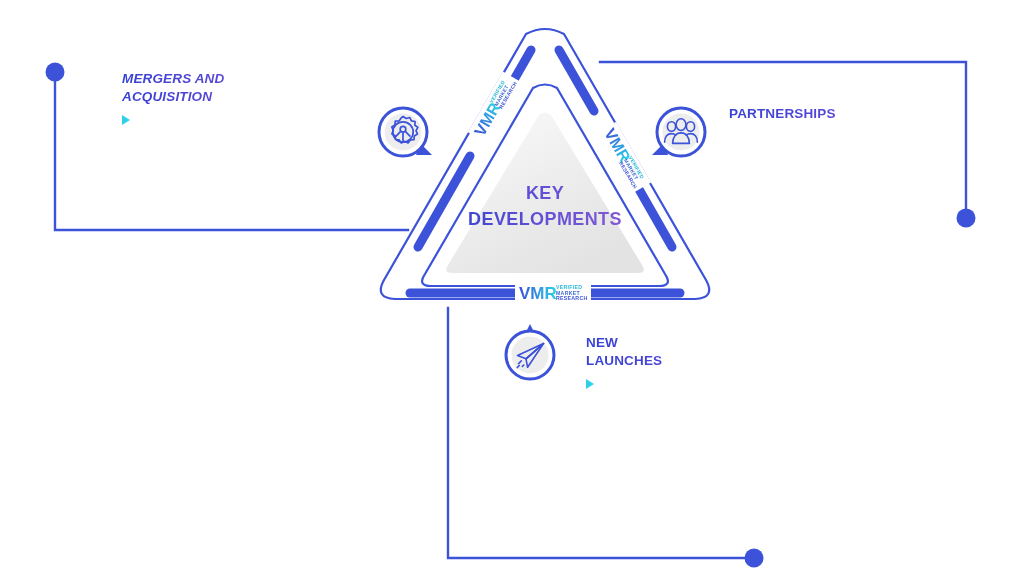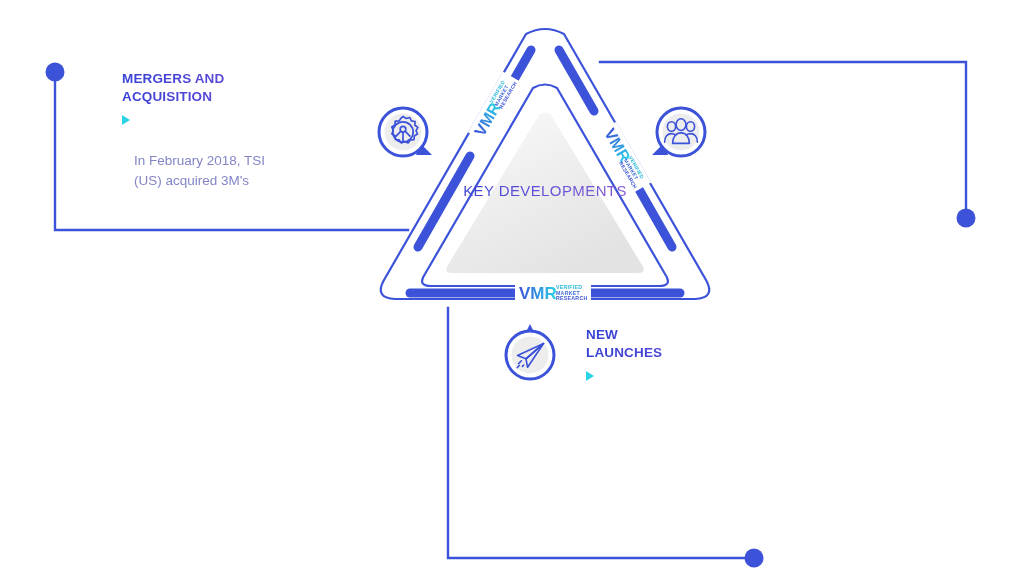--- a/index.html
+++ b/index.html
@@ -34,22 +34,22 @@
     left: 370px; top: 22px;
     width: 350px; height: 300px;
   }
   
   .center-label {
     position: absolute;
     left: 455px;
     top: 180px;
     width: 180px;
     text-align: center;
-    font-size: 15px;
-    font-weight: normal;
+    font-size: 18px;
+    font-weight: bold;
     letter-spacing: 0.4px;
     line-height: 1.45;
     color: #4a46c8;
     background: linear-gradient(90deg, #3b43d4 0%, #6a52d6 60%, #8a5ad4 100%);
     -webkit-background-clip: text;
     background-clip: text;
     -webkit-text-fill-color: transparent;
     pointer-events: none;
   }
   
@@ -86,23 +86,23 @@
   .block .body .arrow {
     position: absolute;
     left: 0;
     top: 3px;
     width: 0; height: 0;
     border-left: 8px solid #2bd3e8;
     border-top: 5px solid transparent;
     border-bottom: 5px solid transparent;
   }
 
-  #block-mergers   { left: 122px; top: 70px;  width: 200px; }
+  #block-mergers   { left: 122px; top: 70px;  width: 200px; font-style: italic; }
   #block-partner   { left: 729px; top: 105px; width: 230px; }
-  #block-launches  { left: 586px; top: 326px; width: 260px; }
+  #block-launches  { left: 586px; top: 334px; width: 260px; }
 </style>
 </head>
 <body>
 
 <div id="stage">
 
   <svg id="connectors" viewBox="0 0 1024 576" width="1024" height="576" aria-hidden="true">
 
     <path d="M55,72 L55,230 L408,230" fill="none" stroke="#3b52d9" stroke-width="2.4" stroke-linecap="square"></path>
     <circle cx="55" cy="72" r="9.5" fill="#3b52d9"></circle>
@@ -224,26 +224,25 @@
         <path d="M22.4,44.4 L23.8,43.0"></path>
       </g>
     </svg>
   </div>
 
   <div class="block" id="block-mergers">
     <div class="title">MERGERS AND
 ACQUISITION</div>
     <div class="body">
       <span class="arrow"></span>
-      <span>In February 2018, TSI
-(US) acquired 3M's</span>
     </div>
   </div>
 
   <div class="block" id="block-partner">
+    <div class="title">PARTNERSHIPS</div>
   </div>
 
   <div class="block" id="block-launches">
     <div class="title">NEW
 LAUNCHES</div>
     <div class="body">
       <span class="arrow"></span>
     </div>
   </div>
 

